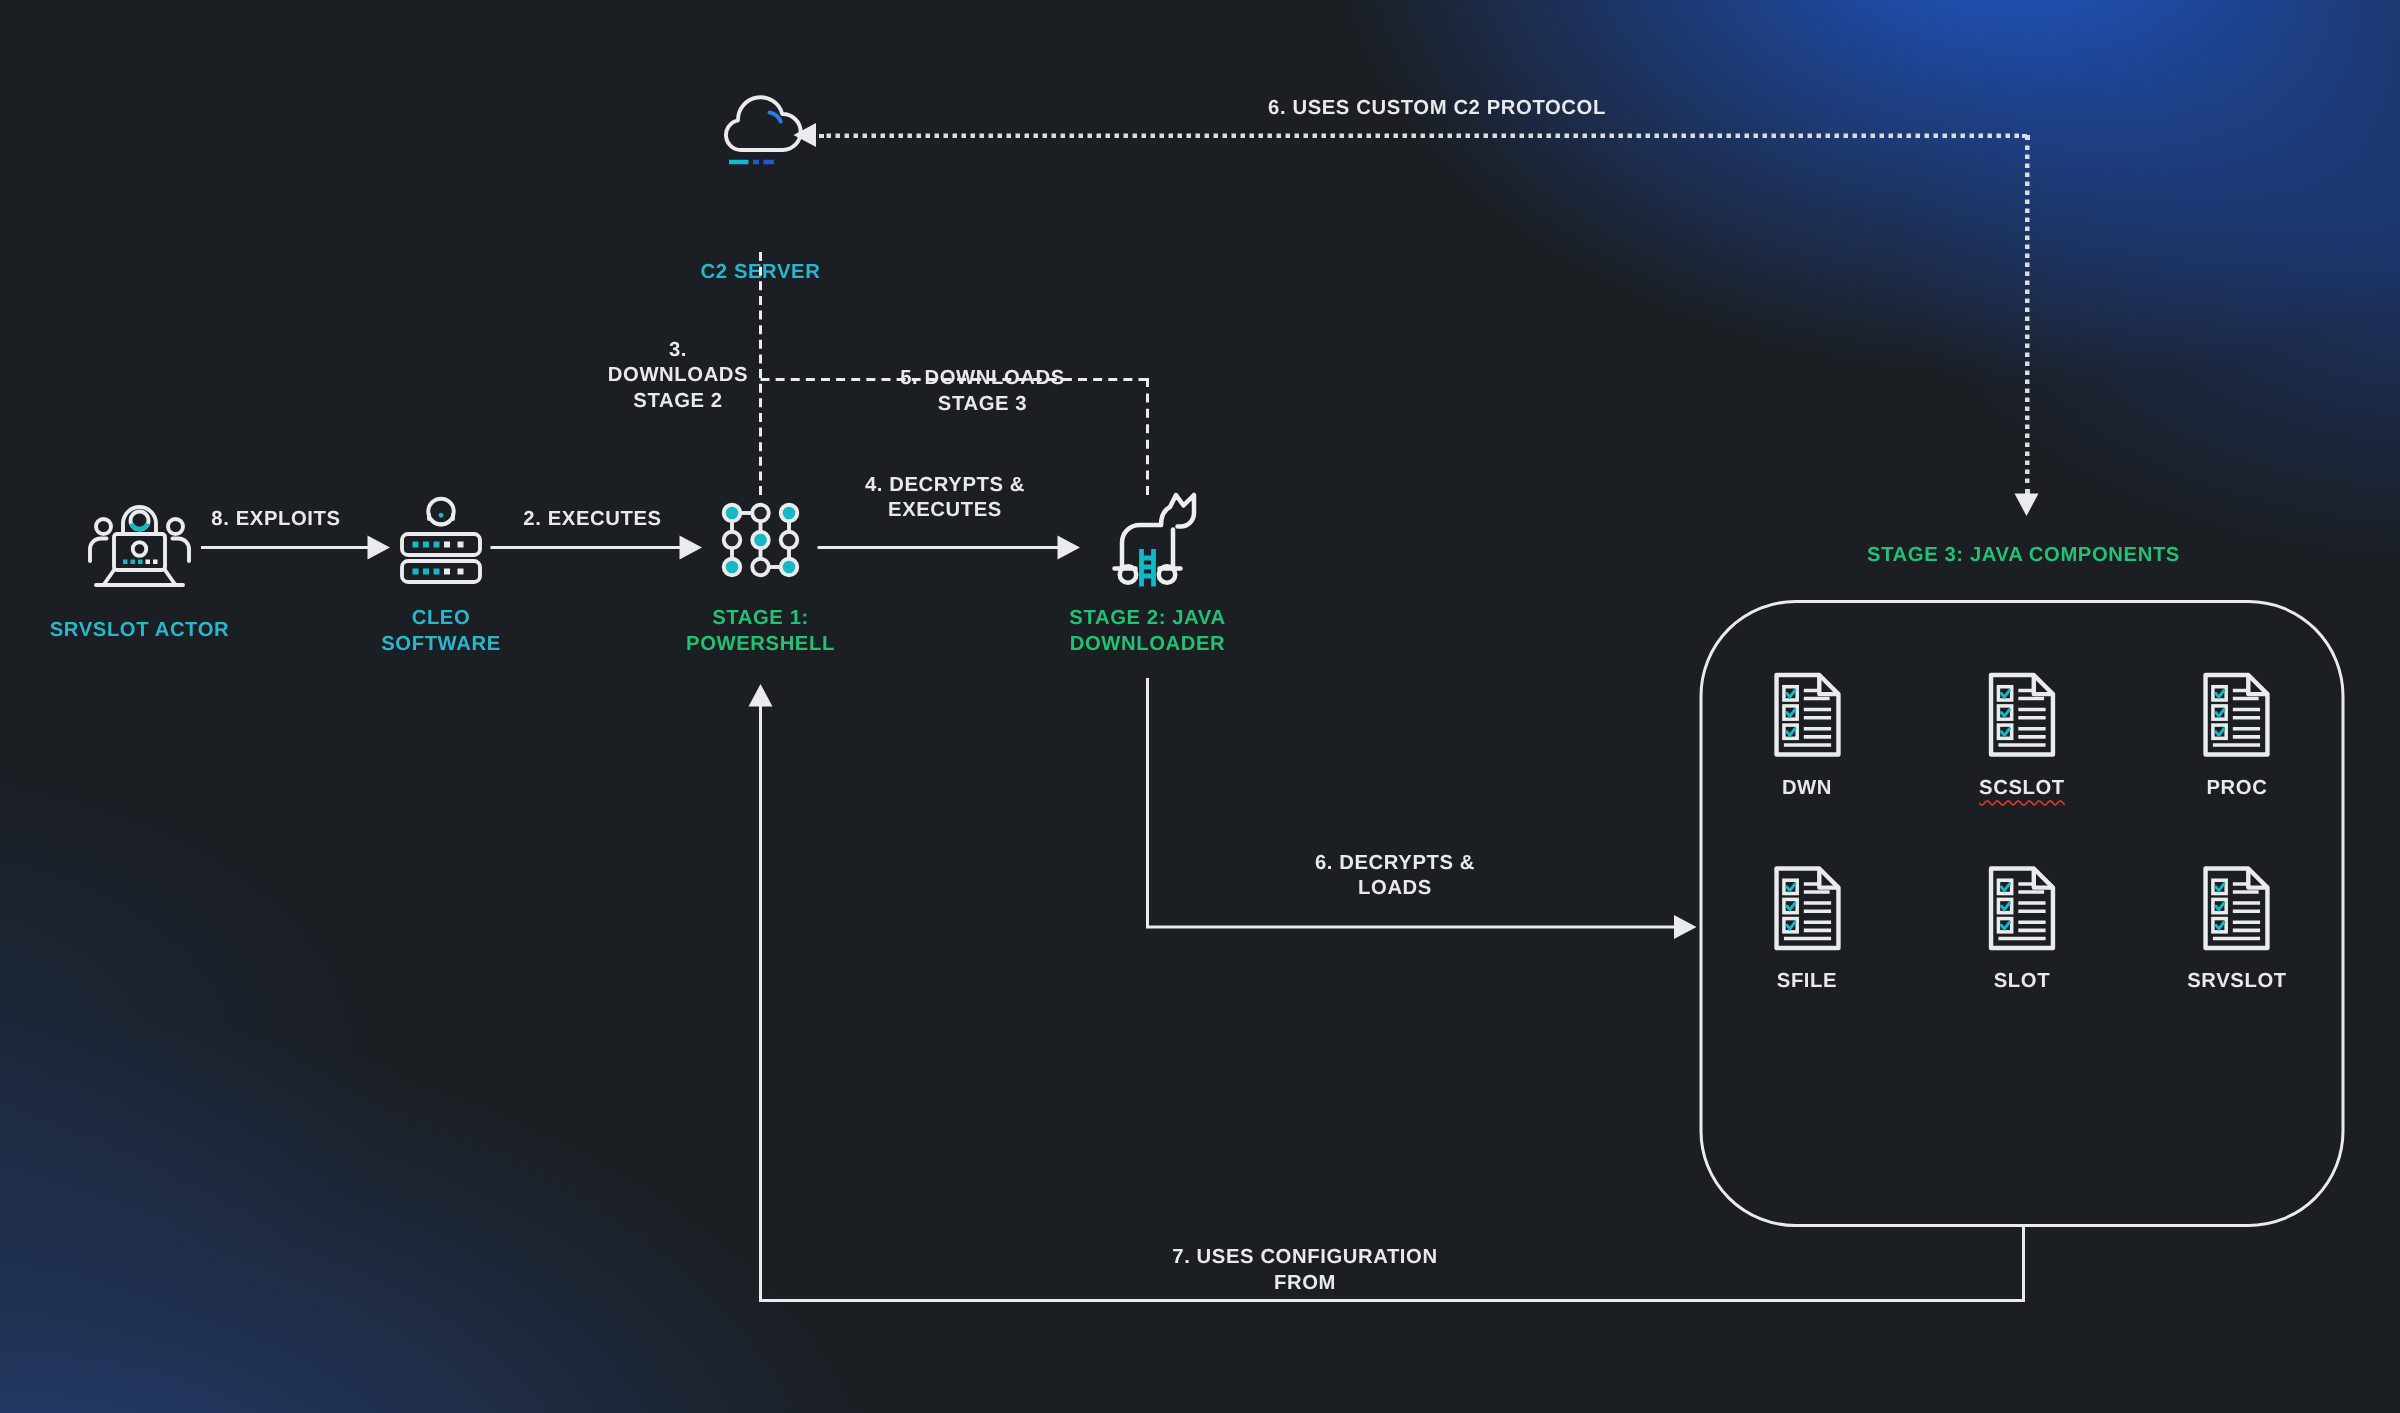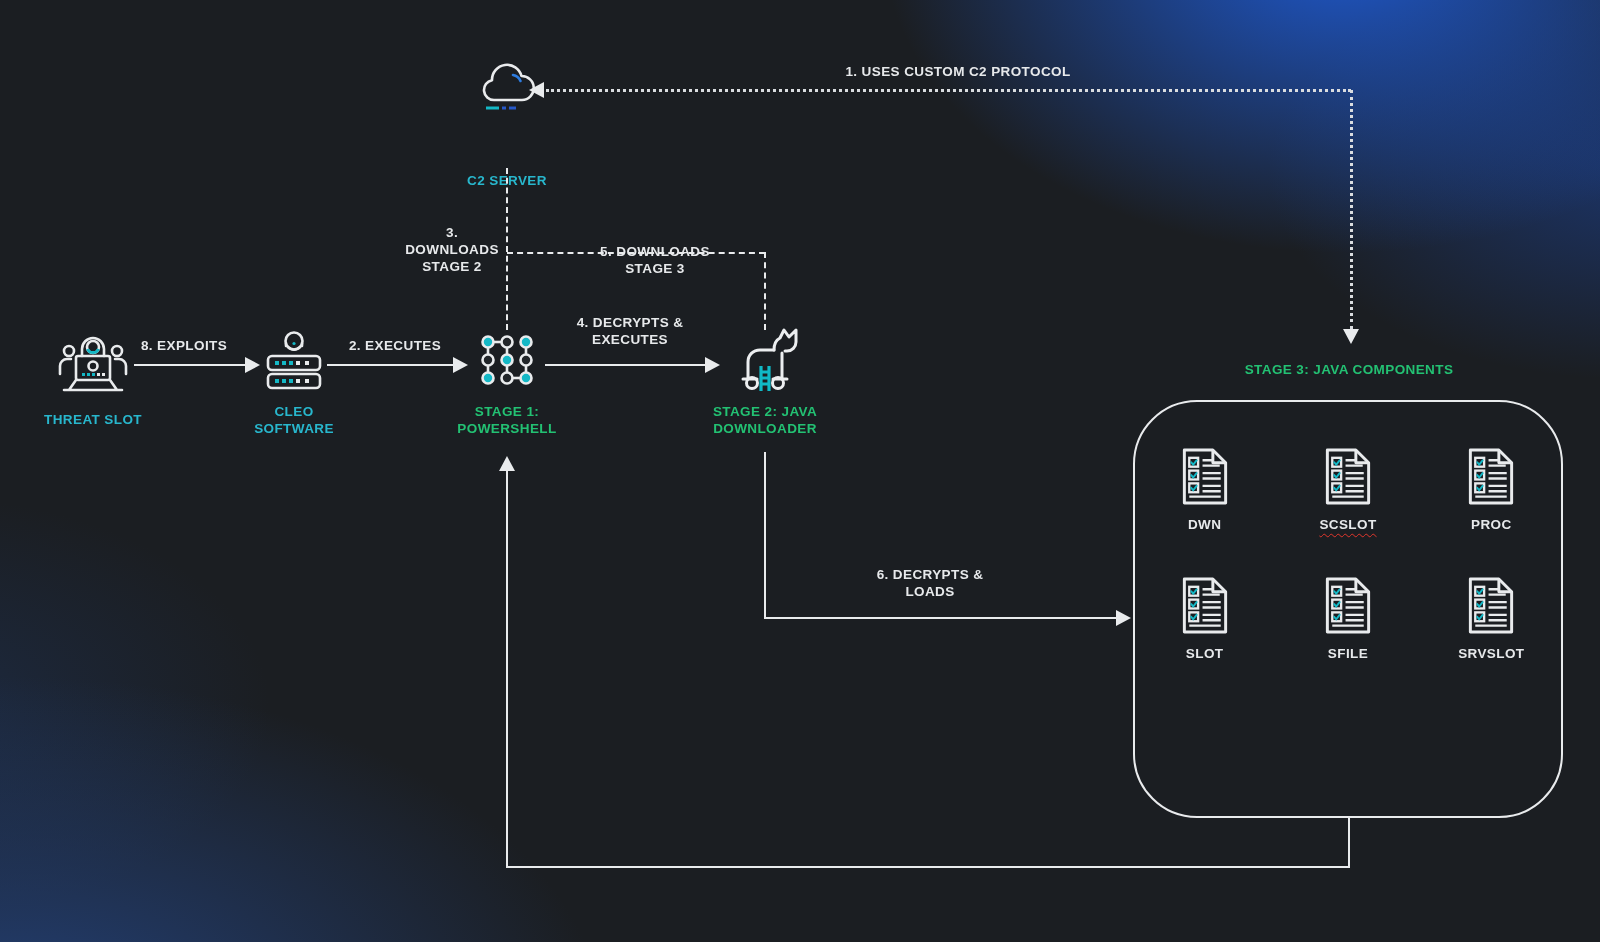--- a/index.html
+++ b/index.html
@@ -105,21 +105,21 @@
     <g fill="#14B8C6">
       <rect x="26" y="43" width="3" height="3"></rect>
         <rect x="31" y="43" width="3" height="3"></rect>
       <rect x="36" y="43" width="3" height="3"></rect>
     </g>
     <g fill="#E9EBED">
       <rect x="41" y="43" width="3" height="3"></rect>
         <rect x="46" y="43" width="3" height="3"></rect>
     </g>
   </svg>
-  <div class="lbl cyan" style="left:13px;top:411px;width:160px;">THREAT SLOT</div>
+  <div class="lbl cyan" style="left:13px;top:411px;width:160px;">SRVSLOT ACTOR</div>
 
   <div class="lbl" style="left:104px;top:337px;width:160px;">8. EXPLOITS</div>
   <div class="hline" style="left:134px;top:364px;width:112px;"></div>
   <div class="arr arr-r" style="left:245px;top:357px;"></div>
 
   <svg class="icon" style="left:265px;top:330px;" width="58" height="64" viewBox="0 0 58 64">
     <g fill="none" stroke="#E9EBED" stroke-width="2.6" stroke-linecap="round" stroke-linejoin="round">
       <circle cx="29" cy="11" r="8.5"></circle>
       <path d="M21 13 v3 M37 13 v3"></path>
       <path d="M23 17 a8 8 0 0 0 12 0"></path>
@@ -209,21 +209,21 @@
     <span>STAGE 2</span>
   </div>
 
   <div class="hline hdash" style="left:507px;top:252px;width:258px;"></div>
   <div class="vline vdash" style="left:764px;top:252px;height:78px;"></div>
   <div class="lbl" style="left:575px;top:199px;width:160px;margin-top:44px;">
     <span>5. DOWNLOADS</span>
     <span>STAGE 3</span>
   </div>
 
-  <div class="lbl" style="left:798px;top:63px;width:320px;">1. USES CUSTOM C2 PROTOCOL</div>
+  <div class="lbl" style="left:798px;top:63px;width:320px;">6. USES CUSTOM C2 PROTOCOL</div>
   <div class="hline hdot" style="left:546px;top:89px;width:805px;"></div>
   <div class="vline vdot" style="left:1350px;top:90px;height:239px;"></div>
   <div class="arr arr-l" style="left:529px;top:82px;"></div>
   <div class="arr arr-d" style="left:1343px;top:329px;"></div>
 
   <div class="lbl green" style="left:1189px;top:361px;width:320px;">STAGE 3: JAVA COMPONENTS</div>
   <div class="s3box"></div>
 
   <div class="s3grid">
     <div class="comp">
@@ -241,27 +241,27 @@
     <div class="comp">
       <svg>
           <use href="#doc-icon"></use>
         </svg>
       <div class="comp-label">PROC</div>
     </div>
     <div class="comp">
       <svg>
           <use href="#doc-icon"></use>
         </svg>
+      <div class="comp-label">SFILE</div>
+    </div>
+    <div class="comp">
+      <svg>
+          <use href="#doc-icon"></use>
+        </svg>
       <div class="comp-label">SLOT</div>
-    </div>
-    <div class="comp">
-      <svg>
-          <use href="#doc-icon"></use>
-        </svg>
-      <div class="comp-label">SFILE</div>
     </div>
     <div class="comp">
       <svg>
           <use href="#doc-icon"></use>
         </svg>
       <div class="comp-label">SRVSLOT</div>
     </div>
   </div>
 
   <div class="vline" style="left:764px;top:452px;height:166px;"></div>
@@ -269,14 +269,18 @@
   <div class="arr arr-r" style="left:1116px;top:610px;"></div>
   <div class="lbl" style="left:850px;top:566px;width:160px;">
     <span>6. DECRYPTS &amp;</span>
     <span>LOADS</span>
   </div>
 
   <div class="vline" style="left:1348px;top:818px;height:49px;"></div>
   <div class="hline" style="left:506px;top:866px;width:844px;"></div>
   <div class="vline" style="left:506px;top:470px;height:396px;"></div>
   <div class="arr arr-u" style="left:499px;top:456px;"></div>
+  <div class="lbl" style="left:750px;top:829px;width:240px;">
+    <span>7. USES CONFIGURATION</span>
+    <span>FROM</span>
+  </div>
 
 </div>
 
 </body></html>

